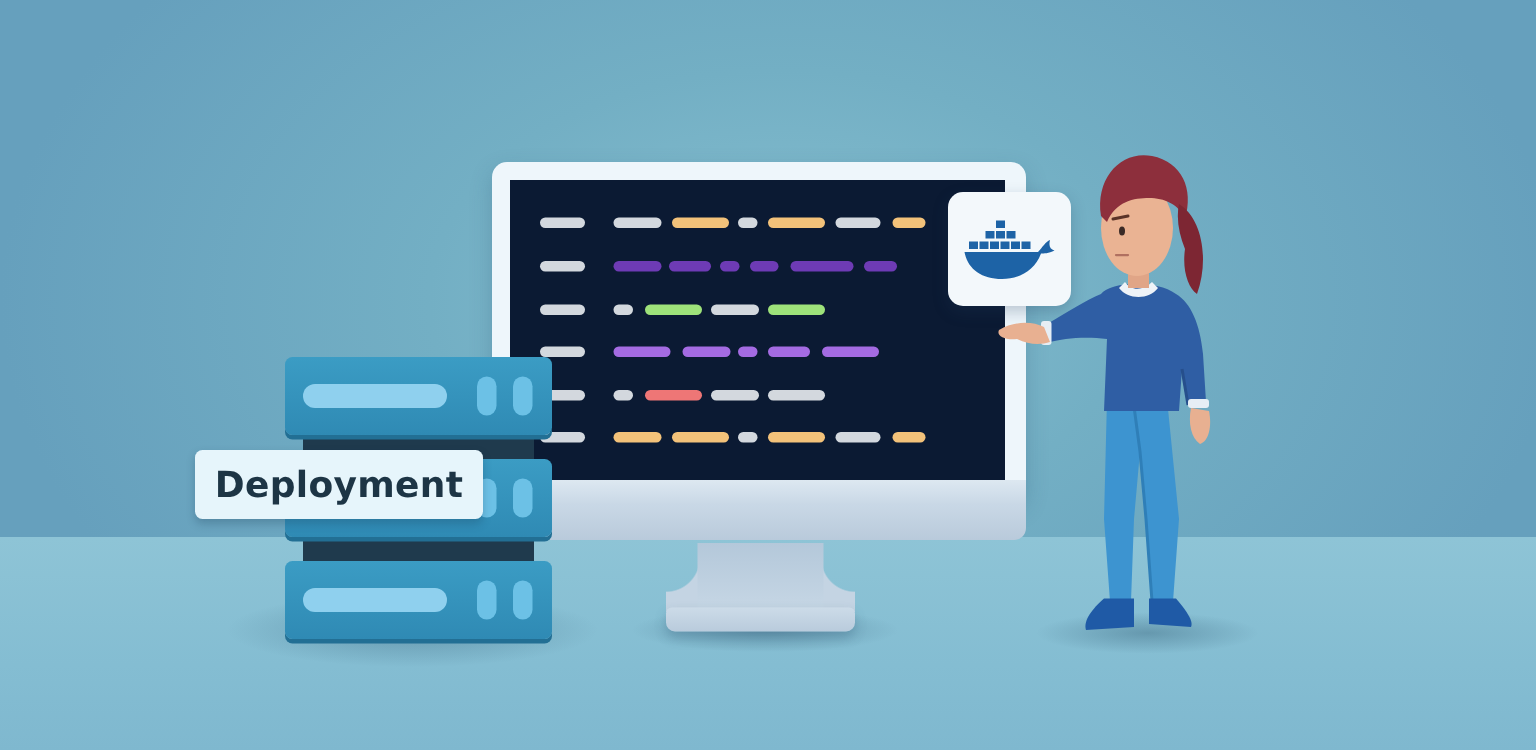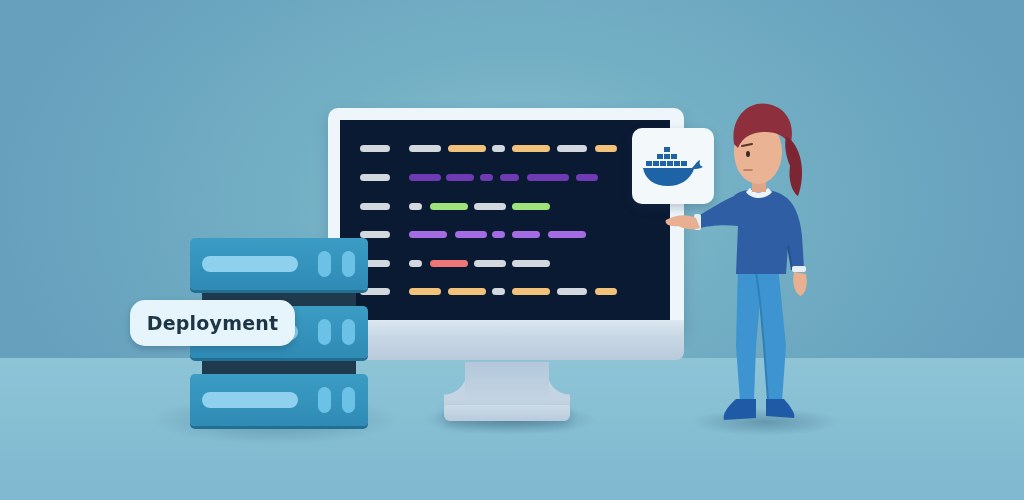--- a/index.html
+++ b/index.html
@@ -34,24 +34,24 @@
       background:#f3f8fb; border-radius:10px; box-shadow: 0 4px 10px rgba(30,60,90,0.25);
       display:flex; align-items:center; justify-content:center; }
 
     
     .server { position:absolute; width:178px; height:52px; background: linear-gradient(180deg,#3b9cc4 0%, #2f8ab4 100%);
       border-radius:5px; box-shadow: 0 3px 0 #226f94; }
     .server-gap { position:absolute; background:#1f3a4d; }
     .srv-bar { position:absolute; height:16px; border-radius:8px; background:#8fd0ee; }
     .srv-pill { position:absolute; width:13px; height:26px; border-radius:7px; background:#6cc1e6; }
 
-    .deploy-label { position:absolute; left:130px; top:300px; width:165px; height:46px;
-      background:#e6f5fb; border-radius:15px; box-shadow: 0 3px 6px rgba(20,50,80,0.25);
+    .deploy-label { position:absolute; left:130px; top:300px; width:192px; height:46px;
+      background:#e6f5fb; border-radius:5px; box-shadow: 0 3px 6px rgba(20,50,80,0.25);
       display:flex; align-items:center; justify-content:center;
-      font-family:"DejaVu Sans", sans-serif; font-weight:bold; font-size:19px; color:#1d3545; letter-spacing:0.2px; }
+      font-family:"DejaVu Sans", sans-serif; font-weight:bold; font-size:24px; color:#1d3545; letter-spacing:0.2px; }
 
     .shadow-ellipse { position:absolute; border-radius:50%; background: radial-gradient(ellipse at center, rgba(40,80,105,0.35) 0%, rgba(40,80,105,0) 70%); }
   </style>
 </head>
 <body>
 
 <div class="scene">
   <div class="wall"></div>
   <div class="floor"></div>
 

